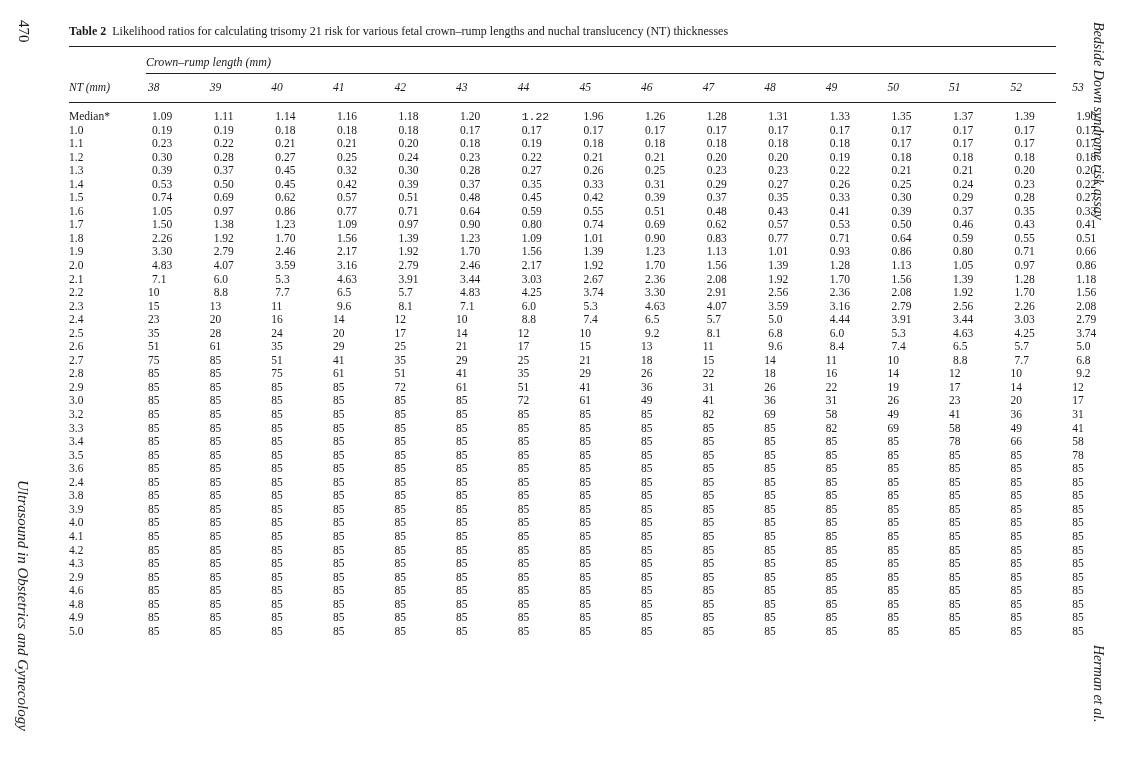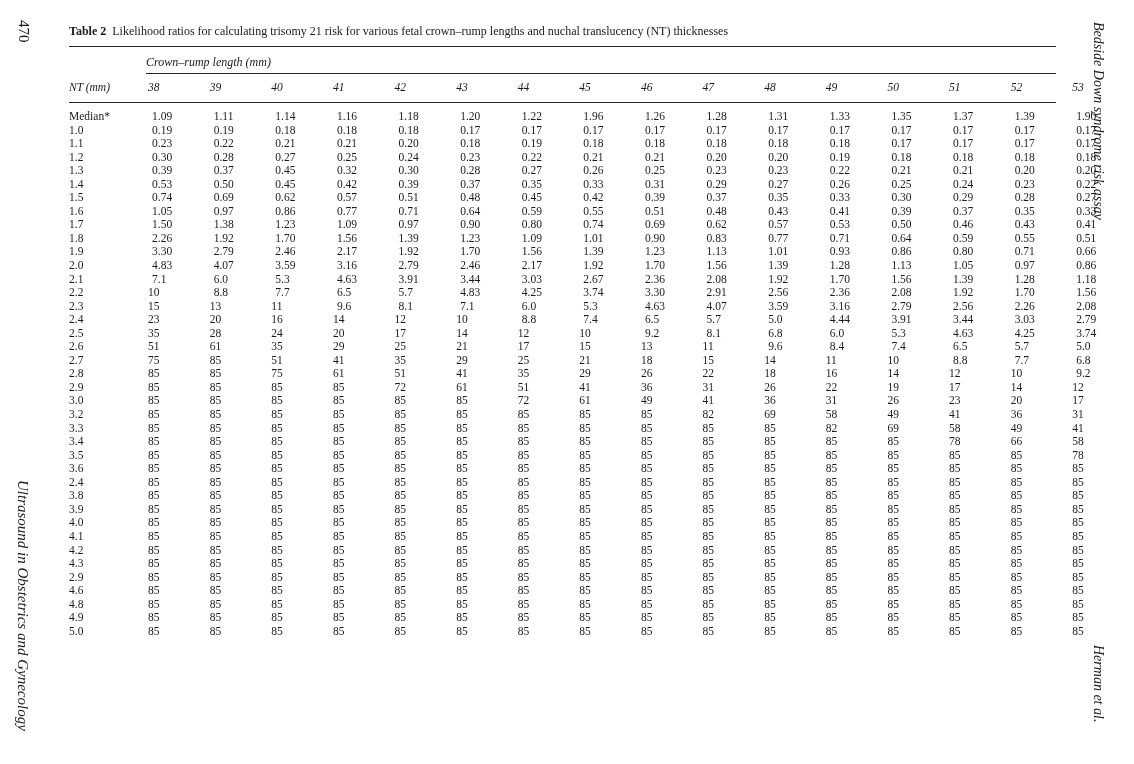--- a/index.html
+++ b/index.html
@@ -65,21 +65,21 @@
         <td></td>
       </tr>
       <tr>
         <td class="c0">Median*</td>
         <td class="cv" style="padding-left: 4px;">1.09</td>
         <td class="cv" style="padding-left: 4px;">1.11</td>
         <td class="cv" style="padding-left: 4px;">1.14</td>
         <td class="cv" style="padding-left: 4px;">1.16</td>
         <td class="cv" style="padding-left: 4px;">1.18</td>
         <td class="cv" style="padding-left: 4px;">1.20</td>
-        <td class="cv" style="padding-left: 4px;">1.22</td>
+        <td class="cv" style="padding-left: 4px; font-family: Liberation Mono, monospace;">1.22</td>
         <td class="cv" style="padding-left: 4px;">1.96</td>
         <td class="cv" style="padding-left: 4px;">1.26</td>
         <td class="cv" style="padding-left: 4px;">1.28</td>
         <td class="cv" style="padding-left: 4px;">1.31</td>
         <td class="cv" style="padding-left: 4px;">1.33</td>
         <td class="cv" style="padding-left: 4px;">1.35</td>
         <td class="cv" style="padding-left: 4px;">1.37</td>
         <td class="cv" style="padding-left: 4px;">1.39</td>
         <td class="cv" style="padding-left: 4px;">1.90</td>
       </tr>

